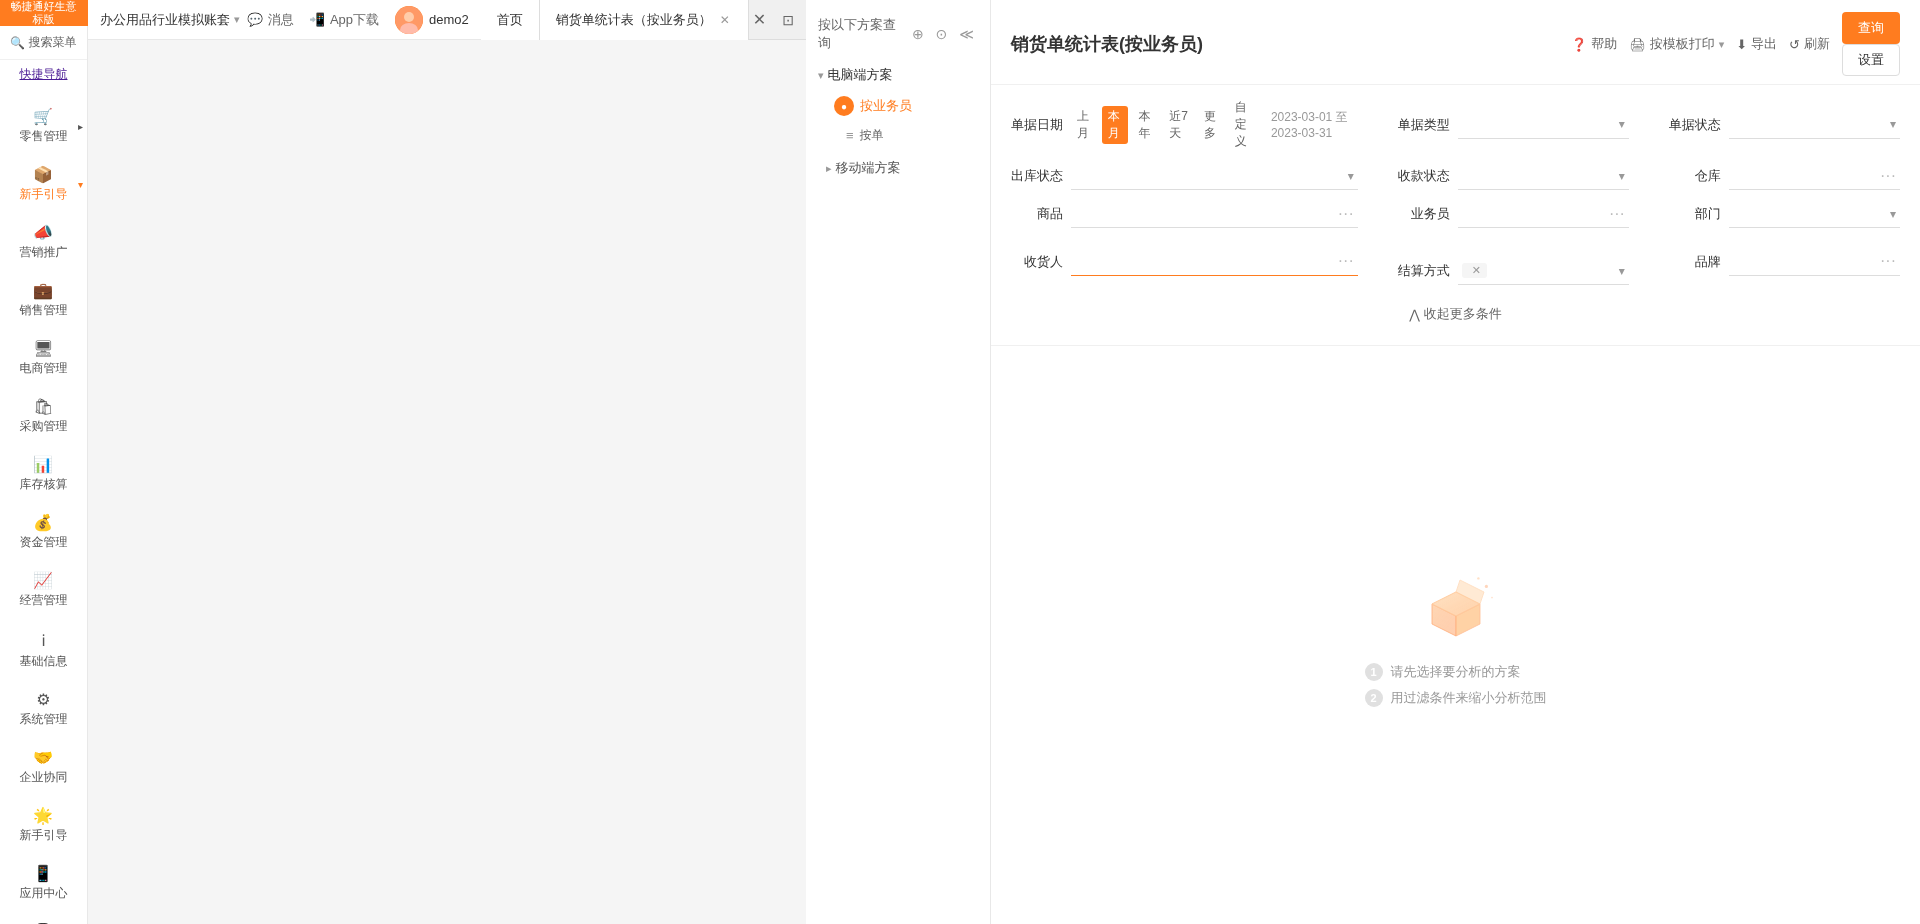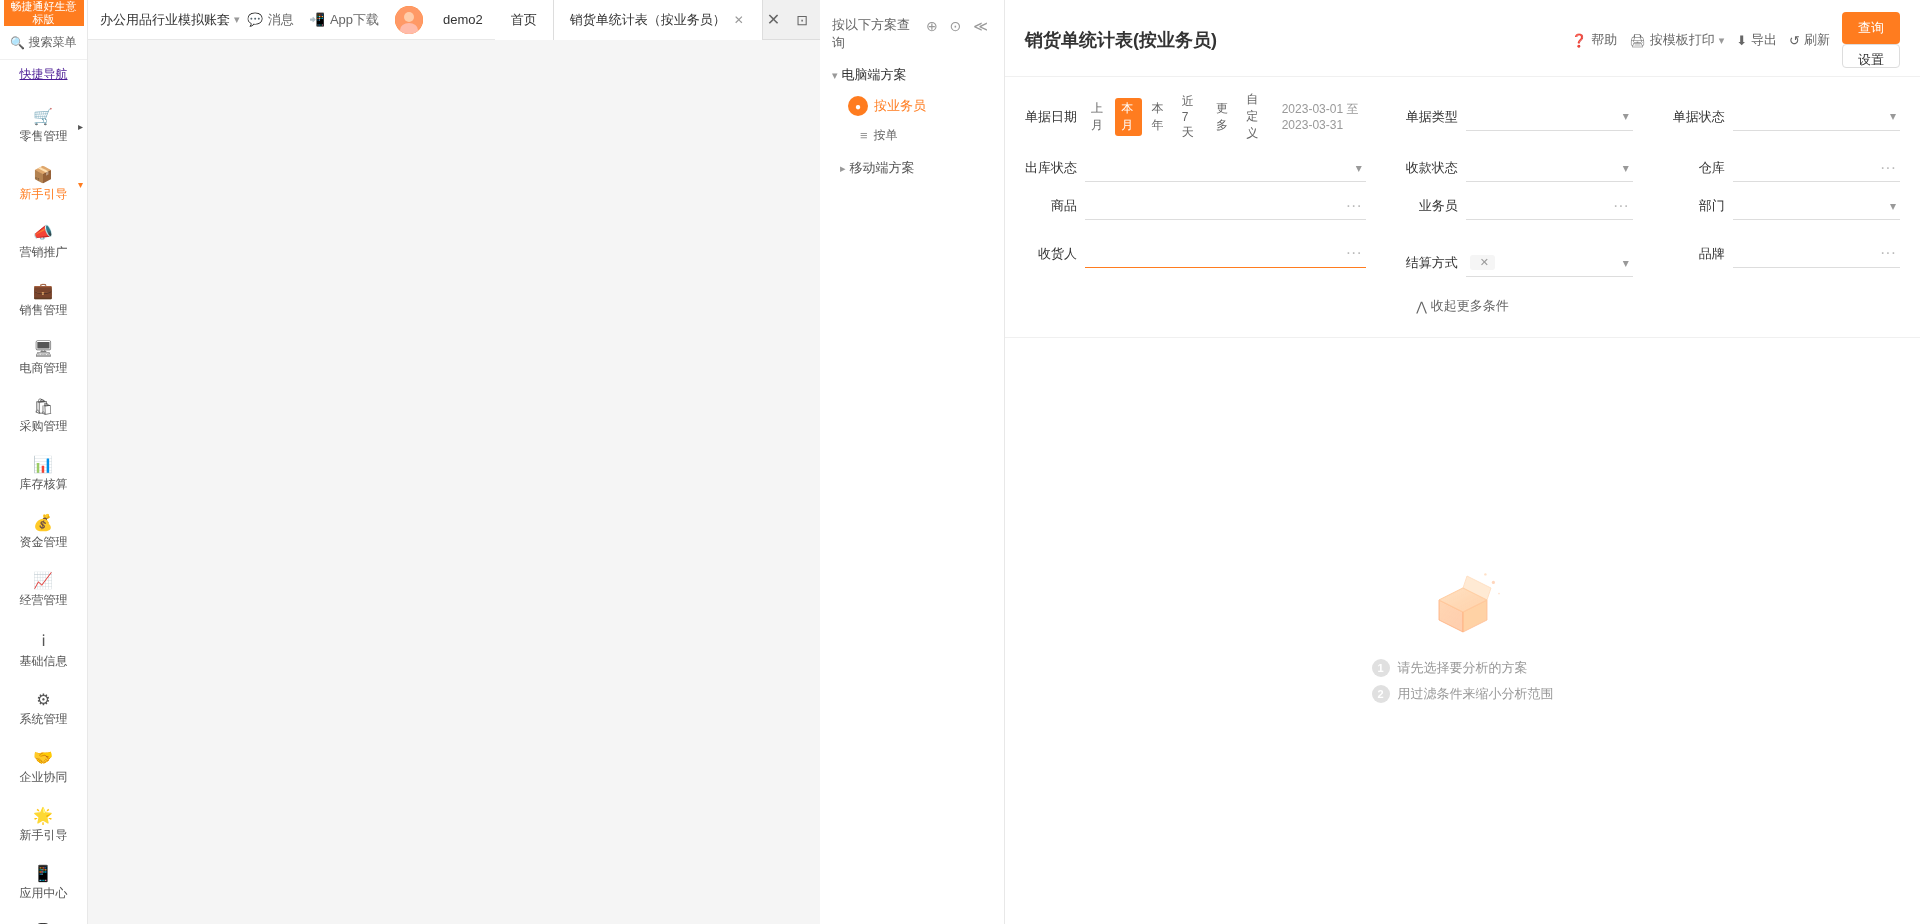--- a/index.html
+++ b/index.html
@@ -1,20 +1,20 @@
 <!DOCTYPE html>
 <html><head>
   <meta charset="utf-8">
   <style>
     * { box-sizing: border-box; margin: 0; padding: 0; }
     body { font-family: 'Microsoft YaHei', Arial, sans-serif; font-size: 13px; background: #f5f5f5; color: #333; display: flex; height: 924px; overflow: hidden; }
 
     
     .sidebar { width: 88px; background: #fff; border-right: 1px solid #e8e8e8; display: flex; flex-direction: column; align-items: center; padding-top: 0; z-index: 10; }
-    .sidebar-logo { width: 80px; height: 56px; background: #ff7c1f; display: flex; align-items: center; justify-content: center; flex-direction: column; }
+    .sidebar-logo { width: 88px; height: 56px; background: #ff7c1f; display: flex; align-items: center; justify-content: center; flex-direction: column; }
     .sidebar-logo-text { color: #fff; font-size: 11px; line-height: 1.2; text-align: center; }
     .sidebar-search { width: 100%; padding: 8px 0; display: flex; align-items: center; justify-content: center; color: #666; font-size: 12px; cursor: pointer; border-bottom: 1px solid #f0f0f0; }
     .sidebar-nav { width: 100%; padding: 6px 0; display: flex; align-items: center; justify-content: center; color: #4c1d95; font-size: 12px; cursor: pointer; text-decoration: underline; }
     .sidebar-item { width: 100%; padding: 10px 4px; display: flex; flex-direction: column; align-items: center; justify-content: center; color: #555; font-size: 12px; cursor: pointer; position: relative; }
     .sidebar-item.active { color: #ff7c1f; }
     .sidebar-item .item-icon { font-size: 16px; margin-bottom: 2px; }
     .sidebar-item .arrow { font-size: 10px; position: absolute; right: 4px; top: 50%; transform: translateY(-50%); }
     .sidebar-divider { width: 80%; height: 1px; background: #f0f0f0; margin: 4px 0; }
 
     
@@ -36,42 +36,42 @@
     .tab.active { background: #fff; color: #333; }
     .tab-close { color: #999; font-size: 12px; cursor: pointer; padding: 2px; border-radius: 2px; }
     .tabbar-actions { margin-left: auto; display: flex; align-items: center; gap: 8px; padding-right: 8px; }
     .tabbar-icon-btn { color: #666; cursor: pointer; font-size: 16px; padding: 4px; }
 
     
     .page-content { flex: 1; display: flex; overflow: hidden; background: #fff; }
 
     
     .left-panel { width: 185px; background: #fff; border-right: 1px solid #e8e8e8; padding: 12px 0; overflow-y: auto; }
-    .left-panel-header { display: flex; align-items: flex-start; justify-content: space-between; padding: 4px 12px 8px; color: #666; font-size: 13px; }
+    .left-panel-header { display: flex; align-items: center; justify-content: space-between; padding: 4px 12px 8px; color: #666; font-size: 13px; }
     .left-panel-header-icons { display: flex; gap: 4px; }
     .panel-icon-btn { color: #999; cursor: pointer; font-size: 14px; padding: 2px 4px; border-radius: 3px; }
     .scheme-group { margin-bottom: 4px; }
     .scheme-group-header { display: flex; align-items: center; padding: 6px 12px; color: #333; font-size: 13px; cursor: pointer; gap: 4px; }
     .scheme-item { display: flex; align-items: center; padding: 6px 12px 6px 28px; color: #555; font-size: 13px; cursor: pointer; gap: 6px; }
     .scheme-item.active { color: #ff7c1f; }
     .scheme-item-icon { width: 20px; height: 20px; border-radius: 50%; background: #ff7c1f; display: flex; align-items: center; justify-content: center; color: #fff; font-size: 10px; }
     .sub-scheme-item { display: flex; align-items: center; padding: 5px 12px 5px 40px; color: #666; font-size: 12px; cursor: pointer; gap: 6px; }
     .sub-scheme-item-icon { color: #999; font-size: 13px; }
     .mobile-scheme { display: flex; align-items: center; padding: 6px 12px 6px 20px; color: #555; font-size: 13px; cursor: pointer; gap: 4px; }
 
     
     .right-content { flex: 1; display: flex; flex-direction: column; overflow: hidden; }
 
     
     .page-header { padding: 12px 20px 8px; display: flex; align-items: center; justify-content: space-between; background: #fff; border-bottom: 1px solid #f0f0f0; }
     .page-title { font-size: 18px; font-weight: 600; color: #333; }
     .page-header-actions { display: flex; align-items: center; gap: 12px; }
     .header-action-btn { display: flex; align-items: center; gap: 4px; color: #666; font-size: 13px; cursor: pointer; }
     .btn-orange { background: #ff7c1f; color: #fff; border: none; border-radius: 4px; padding: 6px 16px; font-size: 13px; cursor: pointer; height: 32px; }
-    .btn-white { background: #fff; color: #333; border: 1px solid #ddd; border-radius: 4px; padding: 6px 12px; font-size: 13px; cursor: pointer; height: 24px; }
+    .btn-white { background: #fff; color: #333; border: 1px solid #ddd; border-radius: 4px; padding: 6px 12px; font-size: 13px; cursor: pointer; height: 32px; }
 
     
     .filter-area { padding: 12px 20px; background: #fff; border-bottom: 1px solid #f0f0f0; }
     .filter-row { display: flex; align-items: center; margin-bottom: 10px; gap: 0; }
     .filter-item { display: flex; align-items: center; flex: 1; min-width: 0; }
     .filter-label { white-space: nowrap; color: #333; font-size: 13px; min-width: 60px; padding-right: 8px; text-align: right; }
     .filter-input-wrap { flex: 1; border-bottom: 1px solid #ddd; display: flex; align-items: center; padding: 2px 4px; position: relative; height: 28px; }
     .filter-input-wrap.active { border-bottom-color: #ff7c1f; }
     .filter-input { border: none; outline: none; font-size: 13px; color: #333; background: transparent; width: 100%; }
     .filter-input::placeholder { color: #ccc; }
@@ -192,21 +192,21 @@
     </div>
     <div class="topbar-right">
       <div class="topbar-btn">
         <span>💬</span>
         <span>消息</span>
       </div>
       <div class="topbar-btn">
         <span>📲</span>
         <span>App下载</span>
       </div>
-      <div style="display:flex;align-items:center;gap:20px;">
+      <div style="display:flex;align-items:center;gap:6px;">
         <div class="topbar-avatar">
           <svg width="28" height="28" viewBox="0 0 28 28">
             <circle cx="14" cy="14" r="14" fill="#ff9966"></circle>
             <ellipse cx="14" cy="11" rx="5" ry="5" fill="#ffccaa"></ellipse>
             <ellipse cx="14" cy="24" rx="9" ry="7" fill="#ffbbaa"></ellipse>
           </svg>
         </div>
         <span class="topbar-username">demo2</span>
       </div>
     </div>

